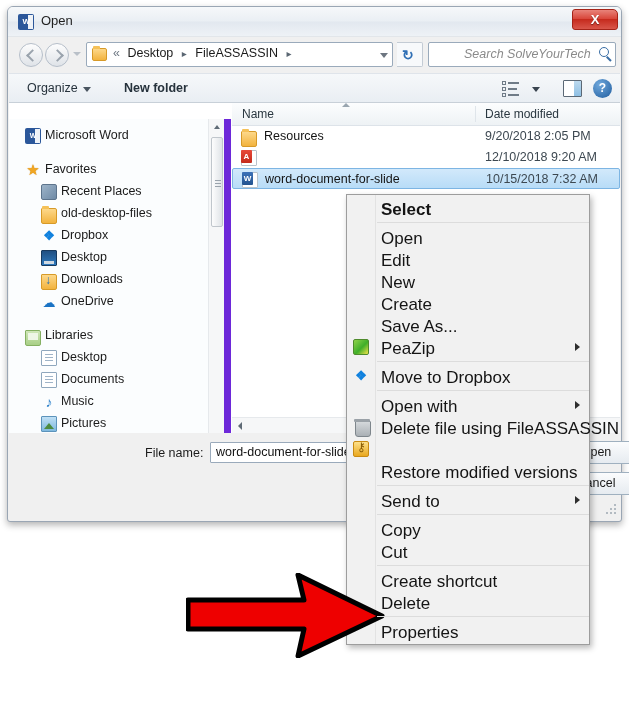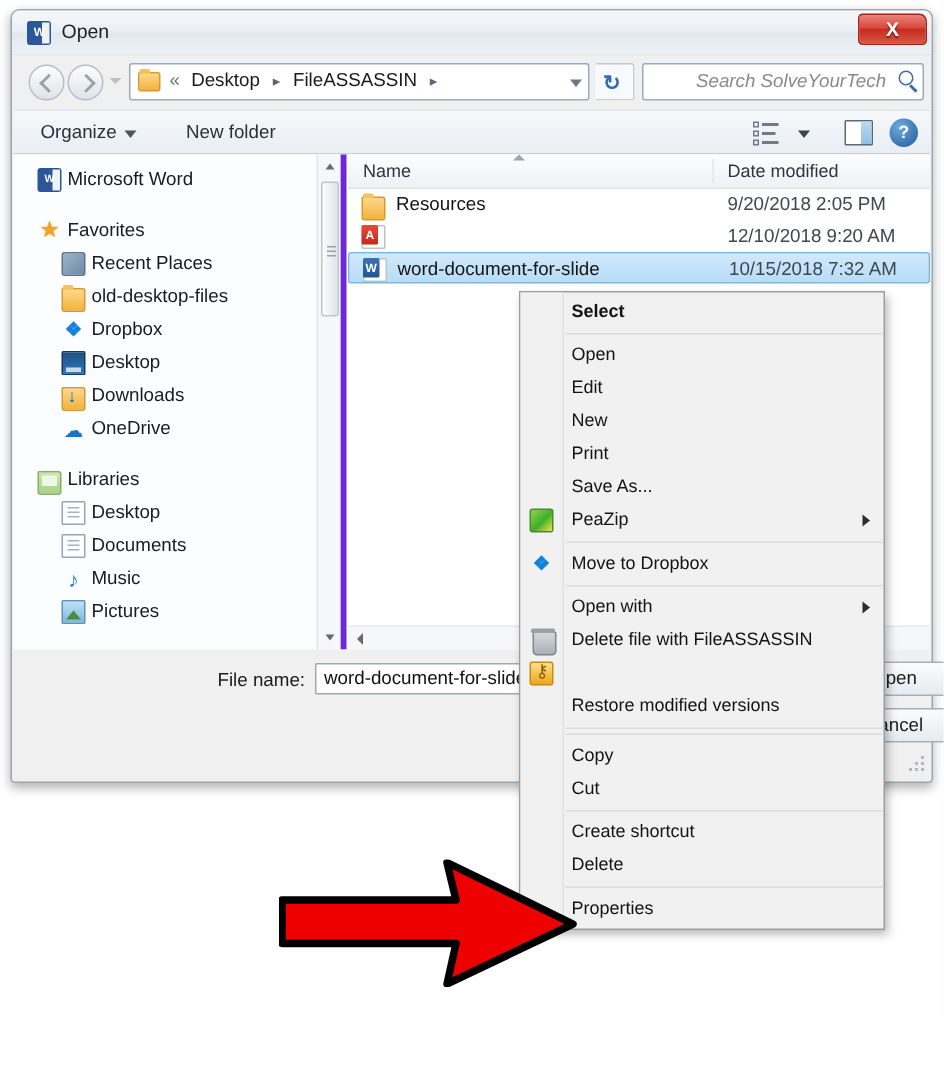--- a/index.html
+++ b/index.html
@@ -120,21 +120,21 @@
     position: relative; height: 30px; margin: 0 1px;
     background: linear-gradient(to bottom, #f6f8fa, #e9eef3);
     border-top: 1px solid #dfe4ea; border-bottom: 1px solid #c8d0d8;
   }
   .tb-item { position: absolute; top: 7px; font-size: 12.5px; color: #26323c; cursor: pointer; }
   .tb-organize { left: 18px; }
   .tb-caret {
     position: absolute; left: 74px; top: 13px; width: 0; height: 0;
     border-left: 4px solid transparent; border-right: 4px solid transparent; border-top: 5px solid #4a5560;
   }
-  .tb-newfolder { left: 115px; }
+  .tb-newfolder { left: 115px; font-weight: bold; }
   .tb-icon { position: absolute; top: 6px; cursor: pointer; }
   .viewicon { right: 100px; width: 18px; height: 17px; }
   .viewicon .rowdot { position: absolute; left: 0; width: 4px; height: 4px; border: 1px solid #6f7b87; }
   .viewicon .rowline { position: absolute; left: 6px; height: 2px; background: #6f7b87; }
   .viewcaret {
     position: absolute; right: 80px; top: 13px; width: 0; height: 0;
     border-left: 4.5px solid transparent; border-right: 4.5px solid transparent; border-top: 5px solid #39444f;
     cursor: pointer;
   }
   .paneicon {
@@ -146,22 +146,22 @@
   }
   .helpicon {
     right: 8px; top: 5px; width: 19px; height: 19px; border-radius: 50%;
     background: radial-gradient(circle at 35% 30%, #6fa8dc, #1f5c9e);
     color: #fff; font-size: 12px; font-weight: bold; text-align: center; line-height: 19px;
   }
 
   
   .body { position: relative; height: 330px; background: #fff; margin: 0 1px; }
   .sidebar {
-    position: absolute; left: 0; top: 0; width: 222px; height: 100%;
-    background: #fbfdfe; border-right: 4px solid #6d28d9; overflow: hidden;
+    position: absolute; left: 0; top: 16px; width: 222px; height: 100%;
+    background: #fbfdfe; border-right: 7px solid #6d28d9; overflow: hidden;
   }
   .nav-item { position: relative; height: 22px; cursor: pointer; }
   .nav-item .label { position: absolute; top: 3px; font-size: 12.5px; color: #1b1b1b; white-space: nowrap; }
   .nav-item.head .label { left: 36px; }
   .nav-item.child .label { left: 52px; }
   .nav-item .ic { position: absolute; top: 3px; width: 16px; height: 16px; }
   .nav-item.head .ic { left: 16px; }
   .nav-item.child .ic { left: 32px; }
 
   .ic-word { background: #2b579a; border-radius: 2px; color:#fff; font-size:7px; font-weight:bold; text-align:center; line-height:16px; }
@@ -276,21 +276,21 @@
     position: absolute; left: 346px; top: 194px; width: 244px;
     background: #f1f1f1; border: 1px solid #9d9d9d;
     box-shadow: 2px 3px 6px rgba(0,0,0,0.28);
     padding: 2px 0;
   }
   .ctxmenu .gutter {
     position: absolute; left: 0; top: 0; bottom: 0; width: 29px;
     background: #f1f1f1; border-right: 1px solid #e2e2e2;
   }
   .mi { position: relative; height: 22px; cursor: pointer; z-index: 2; }
-  .mi .txt { position: absolute; left: 34px; top: 3px; font-size: 12px; color: #141414; white-space: nowrap; }
+  .mi .txt { position: absolute; left: 34px; top: 3px; font-size: 17px; color: #141414; white-space: nowrap; }
   .mi.bold .txt { font-weight: bold; }
   .mi .sub {
     position: absolute; right: 9px; top: 7px; width: 0; height: 0;
     border-top: 4px solid transparent; border-bottom: 4px solid transparent; border-left: 5px solid #2e2e2e;
   }
   .mi .mic { position: absolute; left: 6px; top: 3px; width: 16px; height: 16px; }
   .sep-line { height: 1px; background: #dcdcdc; margin: 3px 0 3px 30px; position: relative; z-index: 2; }
   .mic-peazip { background: linear-gradient(135deg, #8fd44a 0%, #3fae2a 55%, #f2e44a 100%); border: 1px solid #4e8a2c; border-radius: 2px; }
   .mic-dropbox { color: #1081de; font-size: 13px; line-height: 16px; text-align: center; font-weight: bold; }
   .mic-trash { background: linear-gradient(to bottom, #d4d8db, #aab0b5); border: 1px solid #7e868c; border-radius: 1px 1px 3px 3px; margin: 2px 2px 0 2px; width: 12px; height: 13px; }
@@ -488,21 +488,21 @@
         <div class="mi">
           <div class="txt">Open</div>
         </div>
         <div class="mi">
           <div class="txt">Edit</div>
         </div>
         <div class="mi">
           <div class="txt">New</div>
         </div>
         <div class="mi">
-          <div class="txt">Print</div>
+          <div class="txt">Create</div>
         </div>
         <div class="mi">
           <div class="txt">Save As...</div>
         </div>
         <div class="mi">
           <div class="mic mic-peazip"></div>
           <div class="txt">PeaZip</div>
           <div class="sub"></div>
         </div>
         <div class="sep-line"></div>
@@ -510,29 +510,33 @@
           <div class="mic mic-dropbox">❖</div>
           <div class="txt">Move to Dropbox</div>
         </div>
         <div class="sep-line"></div>
         <div class="mi">
           <div class="txt">Open with</div>
           <div class="sub"></div>
         </div>
         <div class="mi">
           <div class="mic mic-trash"></div>
-          <div class="txt">Delete file with FileASSASSIN</div>
+          <div class="txt">Delete file using FileASSASSIN</div>
         </div>
         <div class="mi">
           <div class="mic mic-key"></div>
         </div>
         <div class="mi">
           <div class="txt">Restore modified versions</div>
         </div>
         <div class="sep-line"></div>
+        <div class="mi">
+          <div class="txt">Send to</div>
+          <div class="sub"></div>
+        </div>
         <div class="sep-line"></div>
         <div class="mi">
           <div class="txt">Copy</div>
         </div>
         <div class="mi">
           <div class="txt">Cut</div>
         </div>
         <div class="sep-line"></div>
         <div class="mi">
           <div class="txt">Create shortcut</div>

